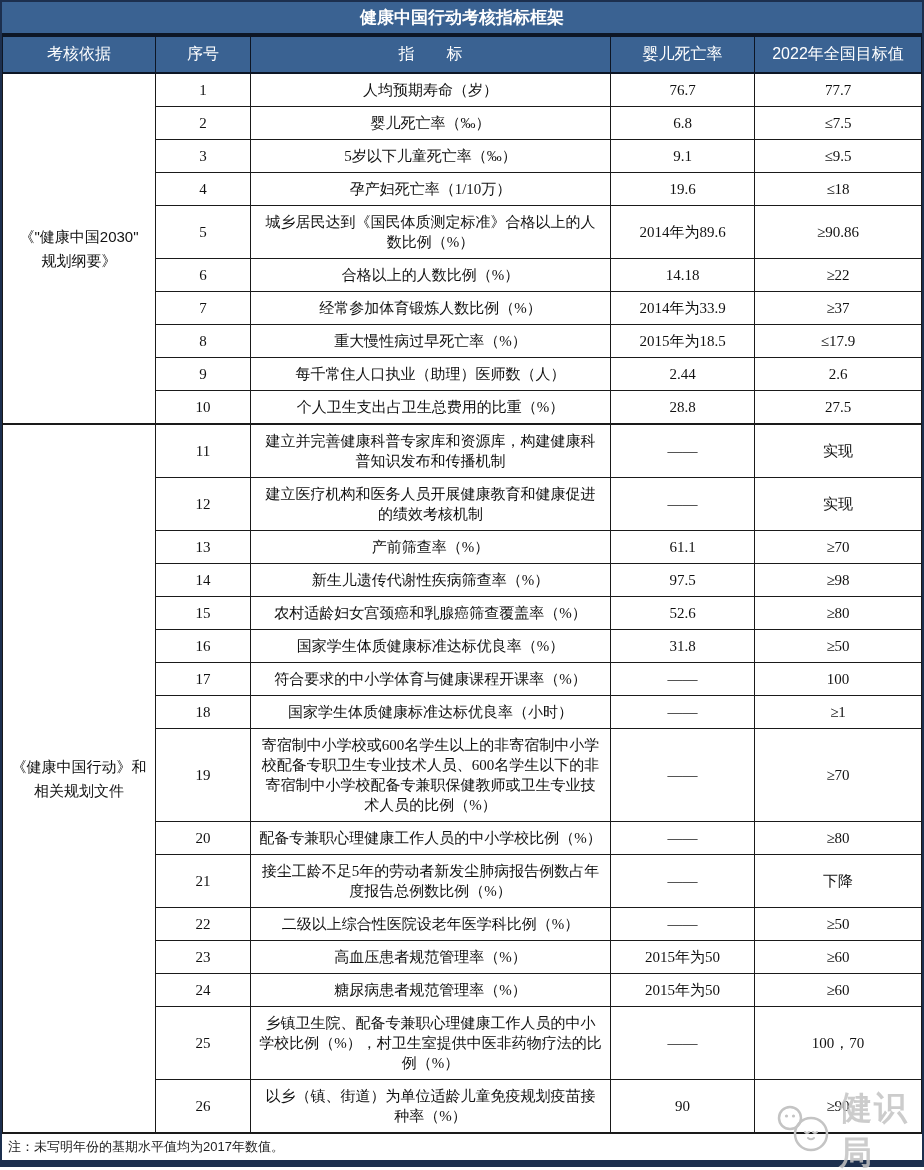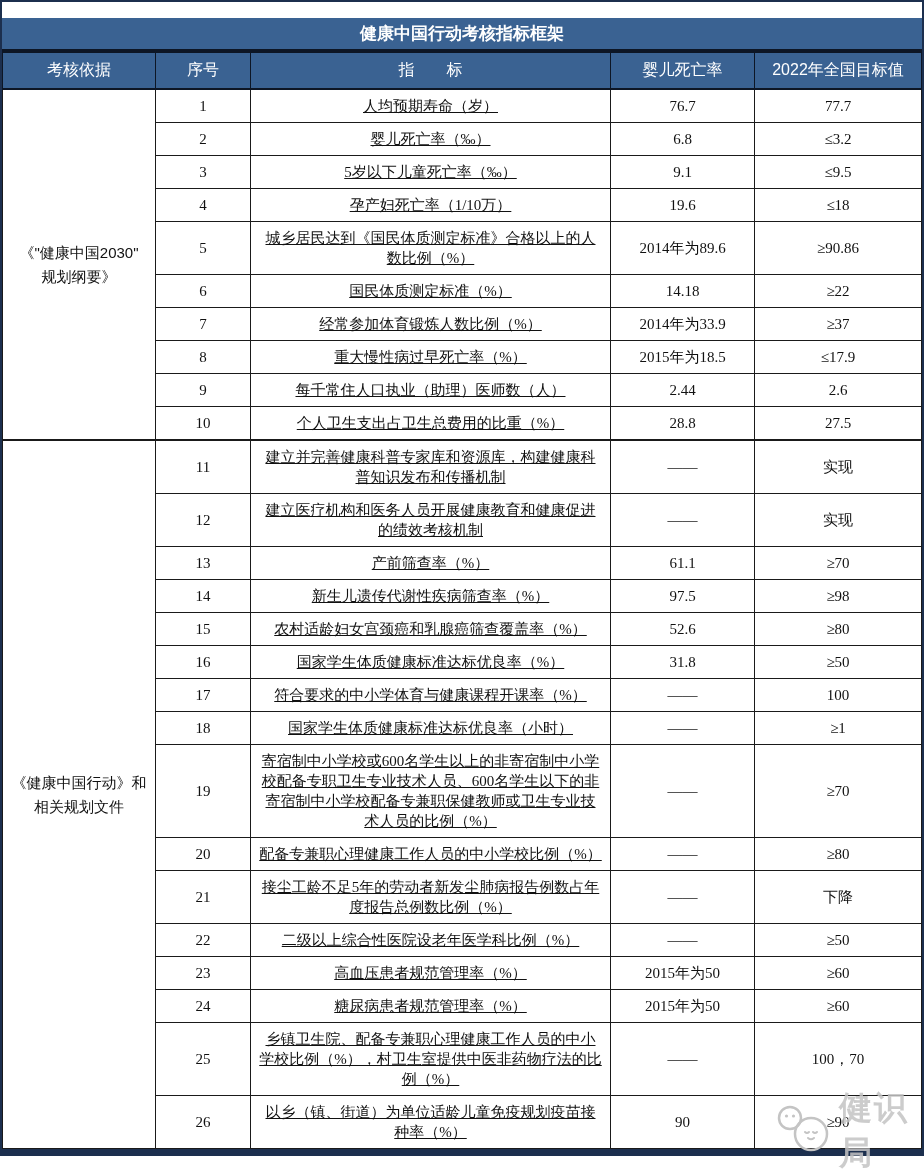--- a/index.html
+++ b/index.html
@@ -8,31 +8,31 @@
     --line-black:#1a1a1a;
     --watermark-gray:#c4c4c4;
   }
   html,body{margin:0;padding:0;background:#fff;}
   body{font-family:"Liberation Sans",sans-serif;}
   .page{position:relative;width:924px;height:1170px;background:#fff;overflow:hidden;}
   .frame{position:absolute;left:0;top:0;width:924px;box-sizing:border-box;
          border-left:2px solid var(--frame-dark);border-right:2px solid var(--frame-dark);
          border-top:2px solid var(--frame-dark);}
   .title-bar{height:31px;background:var(--header-blue);color:#fff;font-weight:bold;font-size:17px;
-             display:flex;align-items:center;justify-content:center;border-bottom:3px solid #0d1625;margin-top:16px;}
+             display:flex;align-items:center;justify-content:center;border-bottom:3px solid #0d1625;}
   table{width:100%;border-collapse:collapse;table-layout:fixed;}
   col.c-basis{width:153px}col.c-no{width:95px}col.c-ind{width:360px}col.c-base{width:144px}
   th{background:var(--header-blue);color:#fff;font-weight:normal;font-size:16px;height:31px;
      border:1px solid #0d1625;border-bottom:2px solid #0d1625;padding:2px;}
   td{border:1px solid var(--line-black);text-align:center;vertical-align:middle;
      font-family:"Liberation Serif",serif;font-size:15px;line-height:20px;padding:6px 5px;color:#111;}
   tr.group-start td{border-top:2px solid var(--line-black);}
   td.basis{font-family:"Liberation Sans",sans-serif;font-size:15px;}
   td.basis .bl{display:block;line-height:24px;}
-  td.ind{padding:6px 8px;text-decoration:underline;}
+  td.ind{padding:6px 8px;}
   .note{font-size:13px;color:#222;text-align:left;padding:5px 6px 6px;line-height:15px;
         border-top:1px solid var(--line-black);}
   .bottom-bar{height:7px;background:var(--frame-dark);}
   .watermark{position:absolute;left:775px;top:1086px;display:flex;align-items:center;gap:4px;
              color:var(--watermark-gray);pointer-events:none;z-index:5;}
   .watermark .wm-text{font-size:33px;font-weight:bold;letter-spacing:2px;opacity:.85;}
 </style>
 </head>
 <body>
 
@@ -65,21 +65,21 @@
     <td class="no">1</td>
     <td class="ind">人均预期寿命（岁）</td>
     <td class="base">76.7</td>
     <td class="tgt">77.7</td>
   </tr>
           <tr>
 
     <td class="no">2</td>
     <td class="ind">婴儿死亡率（‰）</td>
     <td class="base">6.8</td>
-    <td class="tgt">≤3.2</td>
+    <td class="tgt">≤7.5</td>
   </tr>
           <tr>
 
     <td class="no">3</td>
     <td class="ind">5岁以下儿童死亡率（‰）</td>
     <td class="base">9.1</td>
     <td class="tgt">≤9.5</td>
   </tr>
           <tr>
 
@@ -91,21 +91,21 @@
           <tr>
 
     <td class="no">5</td>
     <td class="ind">城乡居民达到《国民体质测定标准》合格以上的人数比例（%）</td>
     <td class="base">2014年为89.6</td>
     <td class="tgt">≥90.86</td>
   </tr>
           <tr>
 
     <td class="no">6</td>
-    <td class="ind">国民体质测定标准（%）</td>
+    <td class="ind">合格以上的人数比例（%）</td>
     <td class="base">14.18</td>
     <td class="tgt">≥22</td>
   </tr>
           <tr>
 
     <td class="no">7</td>
     <td class="ind">经常参加体育锻炼人数比例（%）</td>
     <td class="base">2014年为33.9</td>
     <td class="tgt">≥37</td>
   </tr>
@@ -240,20 +240,21 @@
   </tr>
           <tr>
 
     <td class="no">26</td>
     <td class="ind">以乡（镇、街道）为单位适龄儿童免疫规划疫苗接种率（%）</td>
     <td class="base">90</td>
     <td class="tgt">≥90</td>
   </tr>
         </tbody>
     </table>
+    <div class="note">注：未写明年份的基期水平值均为2017年数值。</div>
     <div class="bottom-bar"></div>
   </div>
 
   <div class="watermark">
     <span>
       <svg width="60" height="52" viewBox="0 0 60 52" fill="none">
         <circle cx="15" cy="15" r="11" stroke="#c4c4c4" stroke-width="2.5"></circle>
         <circle cx="11.5" cy="13" r="1.6" fill="#c4c4c4"></circle>
         <circle cx="18.5" cy="13" r="1.6" fill="#c4c4c4"></circle>
         <circle cx="36" cy="31" r="16" stroke="#c4c4c4" stroke-width="2.5"></circle>

